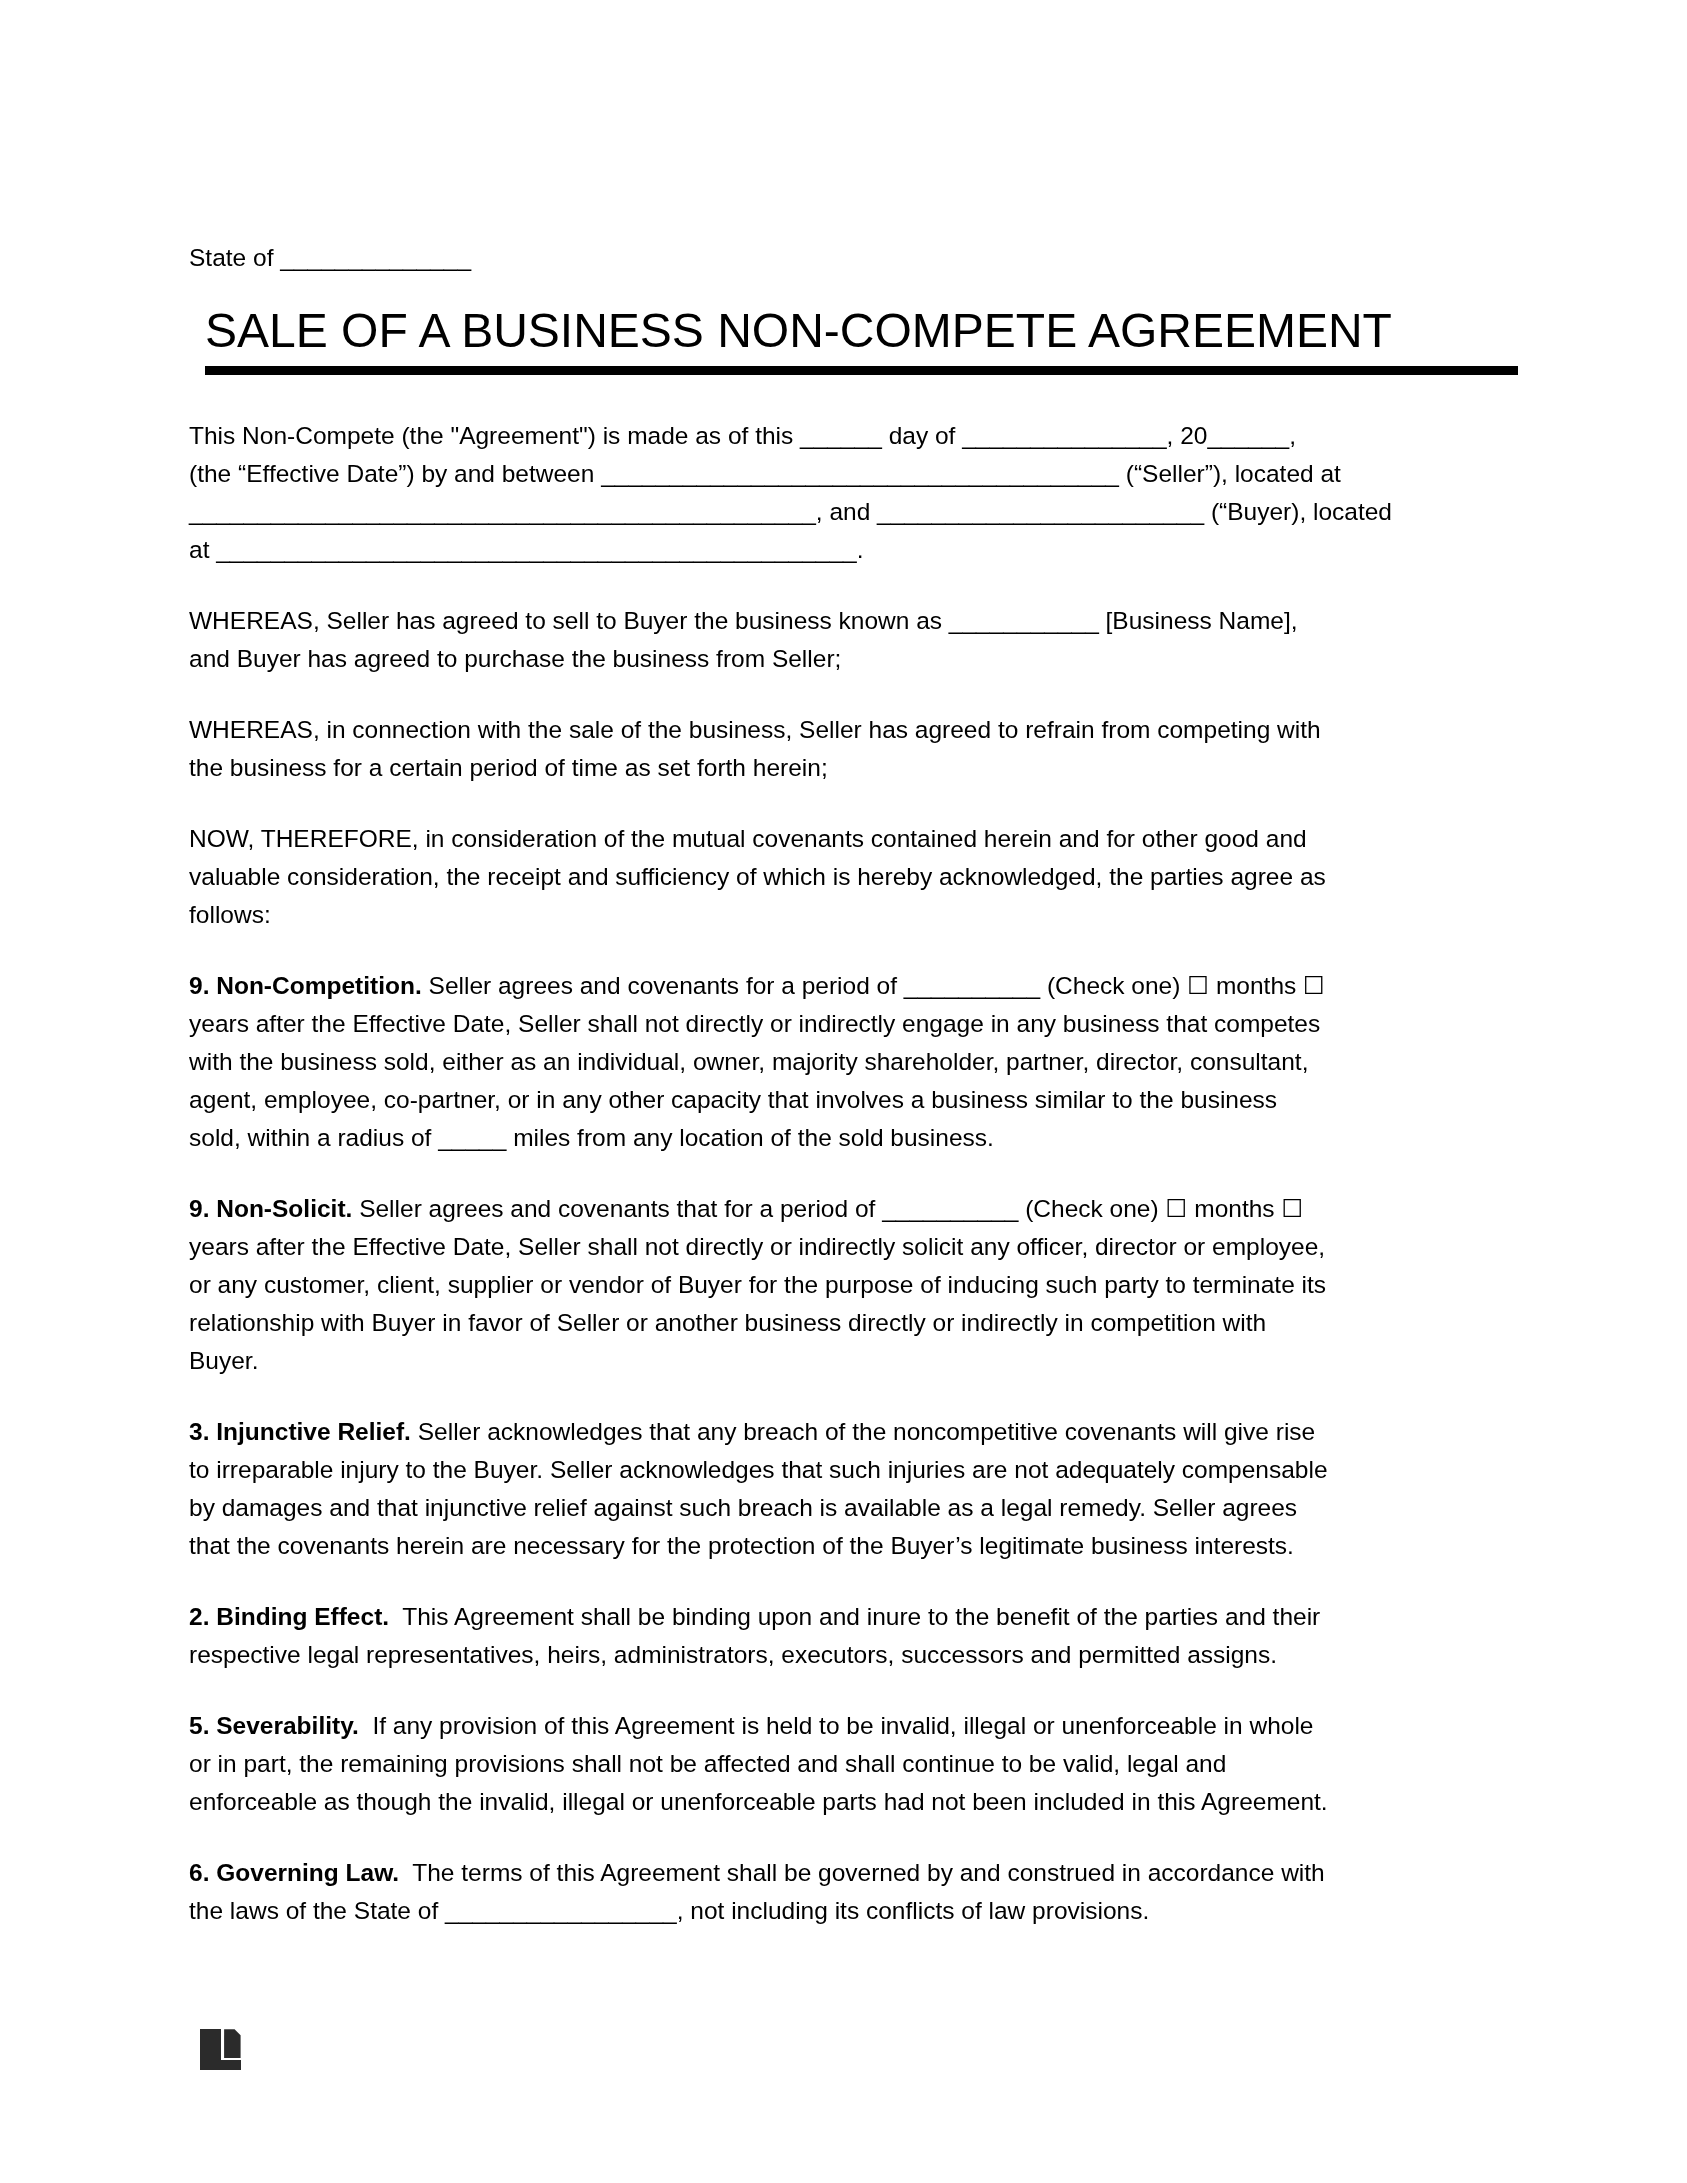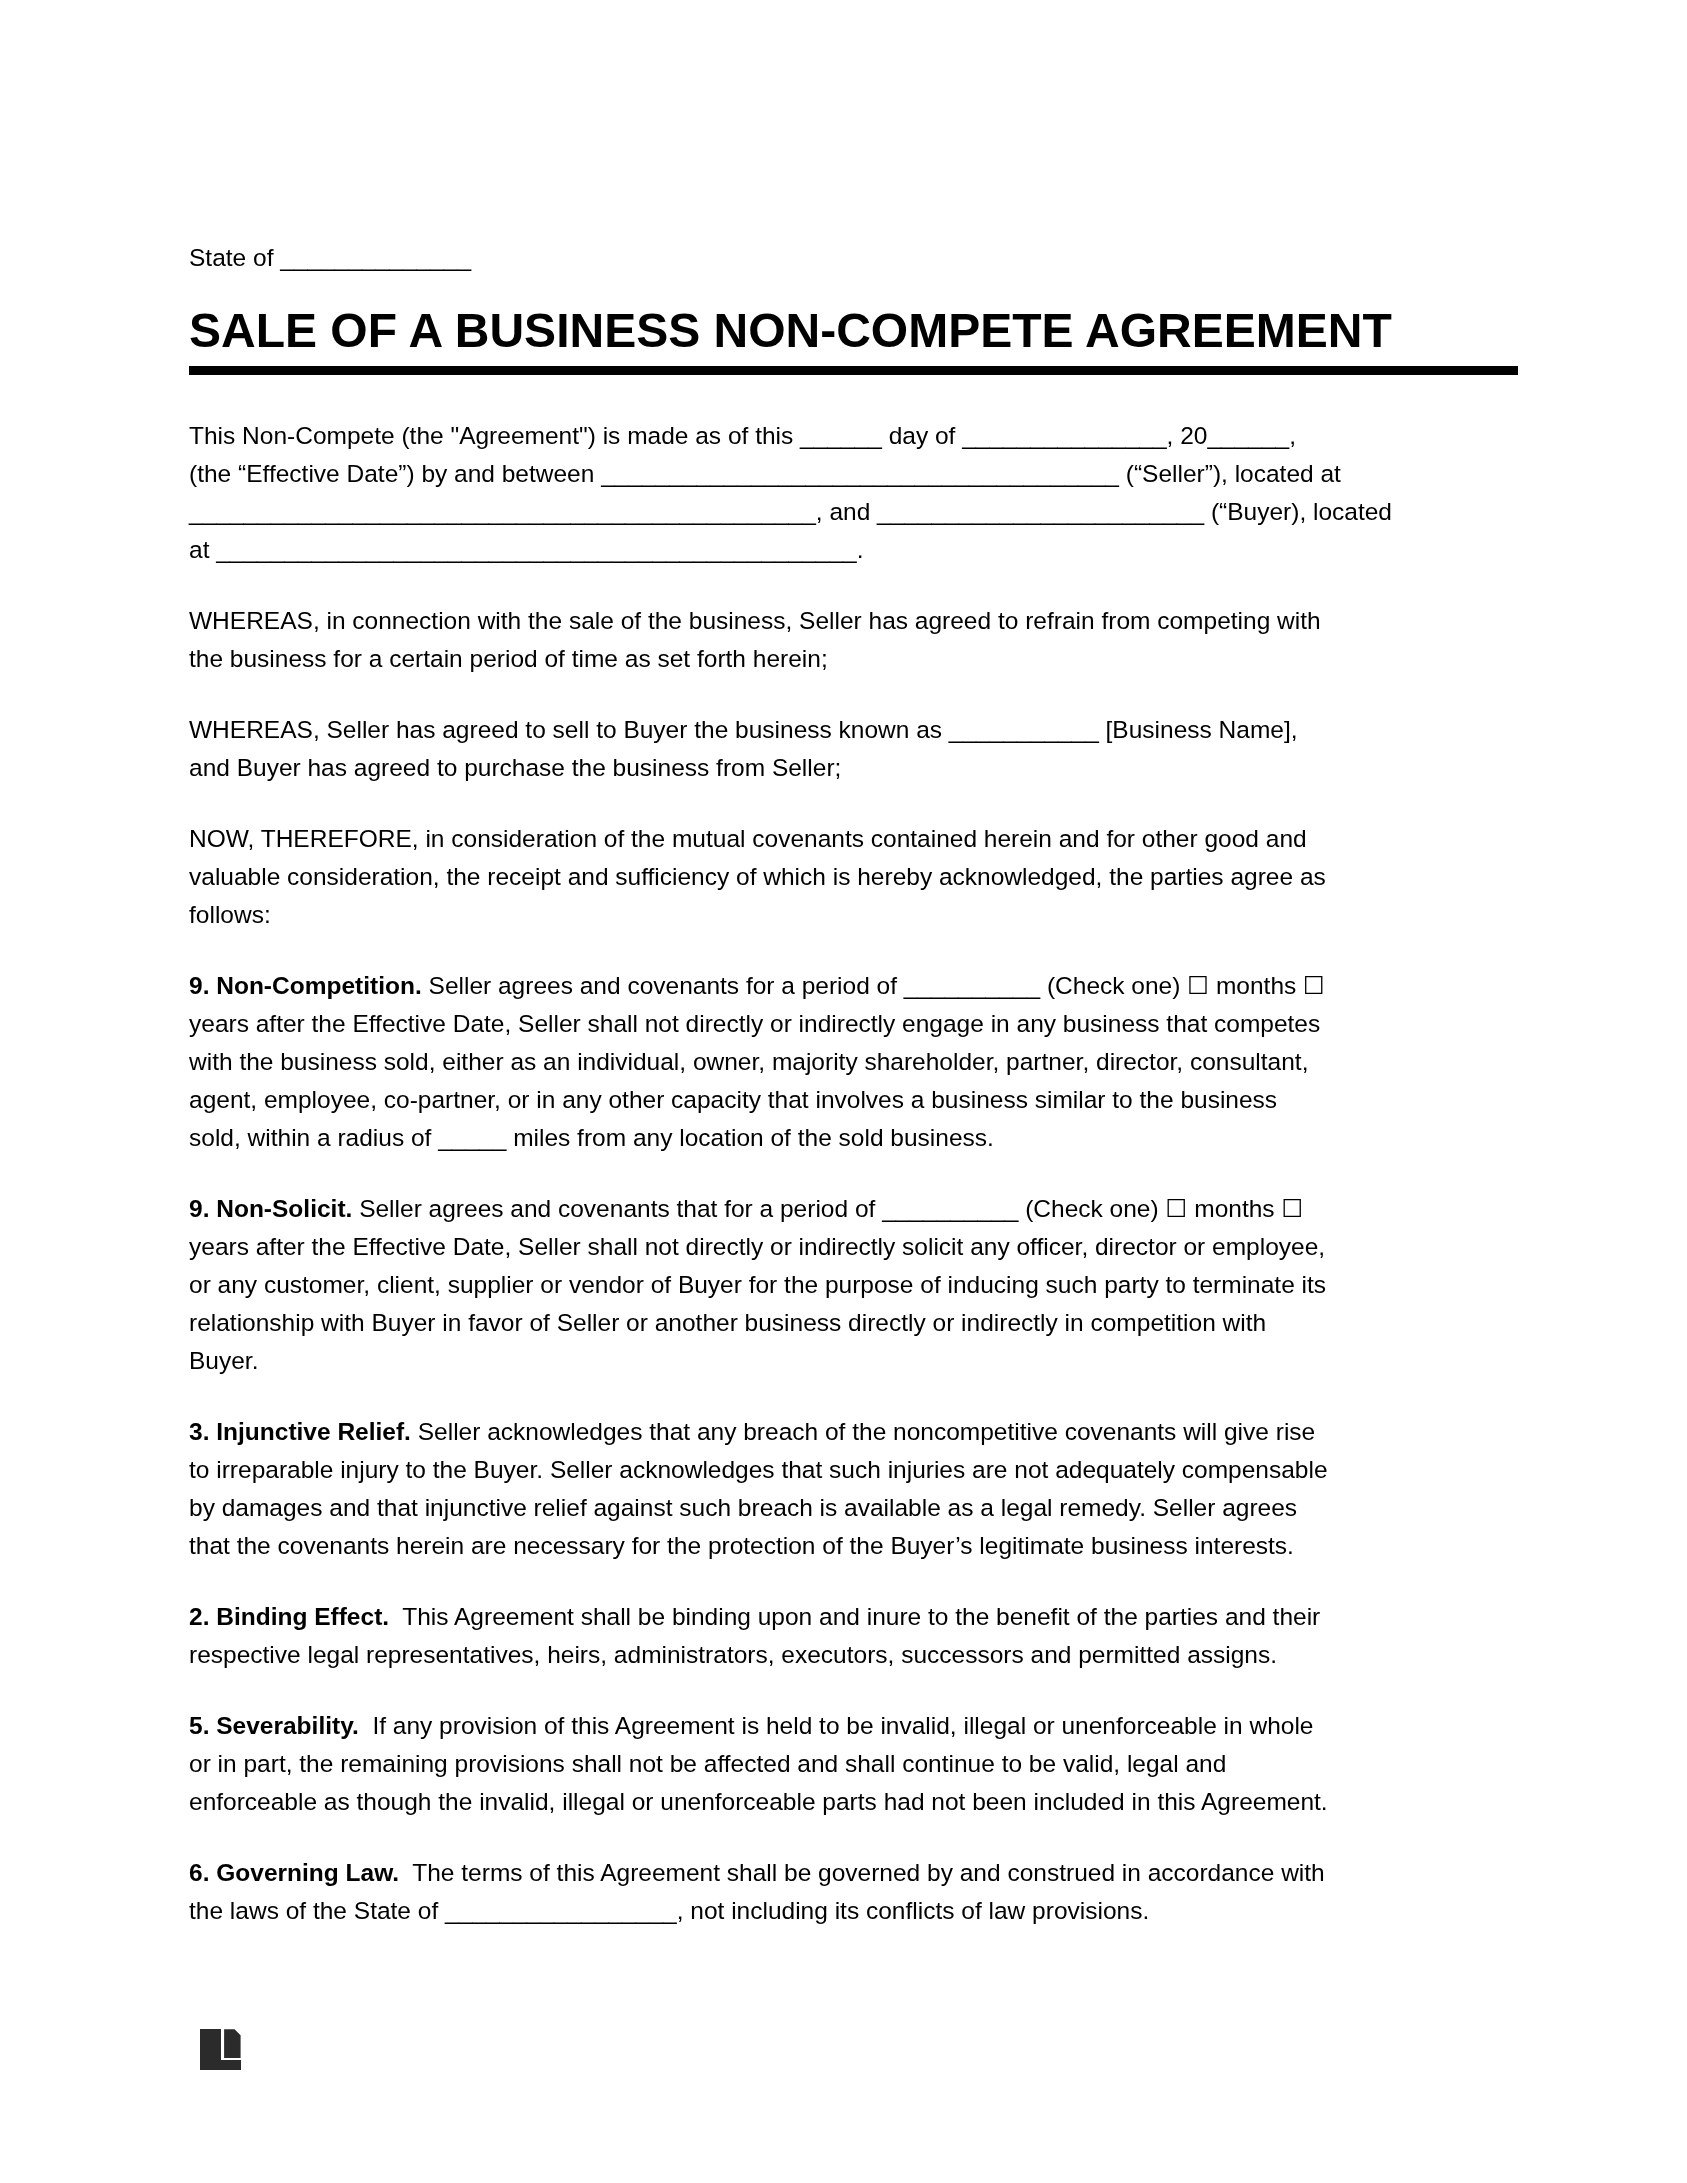--- a/index.html
+++ b/index.html
@@ -18,24 +18,24 @@
     color: #000000;
   }
   .state-line {
     font-size: 24.5px;
     line-height: 29px;
     white-space: pre;
     margin: 0;
   }
   .title {
     font-size: 48px;
-    font-weight: bold;
+    font-weight: normal;
     line-height: 53px;
     letter-spacing: 0px;
-    margin: 32px 0 42px 0;
+    margin: 32px 0 42px 16px;
     padding-bottom: 9.3px;
     border-bottom: 9.3px solid #000000;
     white-space: pre;
   }
   .para {
     margin: 0 0 33px 0;
     font-size: 24.5px;
     line-height: 38px;
   }
   .body-text {
@@ -79,25 +79,25 @@
 
   <div class="state-line">State of ______________</div>
 
   <h1 class="title">SALE OF A BUSINESS NON-COMPETE AGREEMENT</h1>
 
   <p class="para"><span class="body-text">This Non-Compete (the "Agreement") is made as of this ______ day of _______________, 20______,
 (the “Effective Date”) by and between ______________________________________ (“Seller”), located at
 ______________________________________________, and ________________________ (“Buyer), located
 at _______________________________________________.</span></p>
 
+  <p class="para"><span class="body-text">WHEREAS, Seller has agreed to sell to Buyer the business known as ___________ [Business Name],
+and Buyer has agreed to purchase the business from Seller;</span></p>
+
   <p class="para"><span class="body-text">WHEREAS, in connection with the sale of the business, Seller has agreed to refrain from competing with
 the business for a certain period of time as set forth herein;</span></p>
-
-  <p class="para"><span class="body-text">WHEREAS, Seller has agreed to sell to Buyer the business known as ___________ [Business Name],
-and Buyer has agreed to purchase the business from Seller;</span></p>
 
   <p class="para"><span class="body-text">NOW, THEREFORE, in consideration of the mutual covenants contained herein and for other good and
 valuable consideration, the receipt and sufficiency of which is hereby acknowledged, the parties agree as
 follows:</span></p>
 
   <p class="para"><strong class="sec-heading">9. Non-Competition.</strong><span class="body-text"> Seller agrees and covenants for a period of __________ (Check one) ☐ months ☐
 years after the Effective Date, Seller shall not directly or indirectly engage in any business that competes
 with the business sold, either as an individual, owner, majority shareholder, partner, director, consultant,
 agent, employee, co-partner, or in any other capacity that involves a business similar to the business
 sold, within a radius of _____ miles from any location of the sold business.</span></p>

